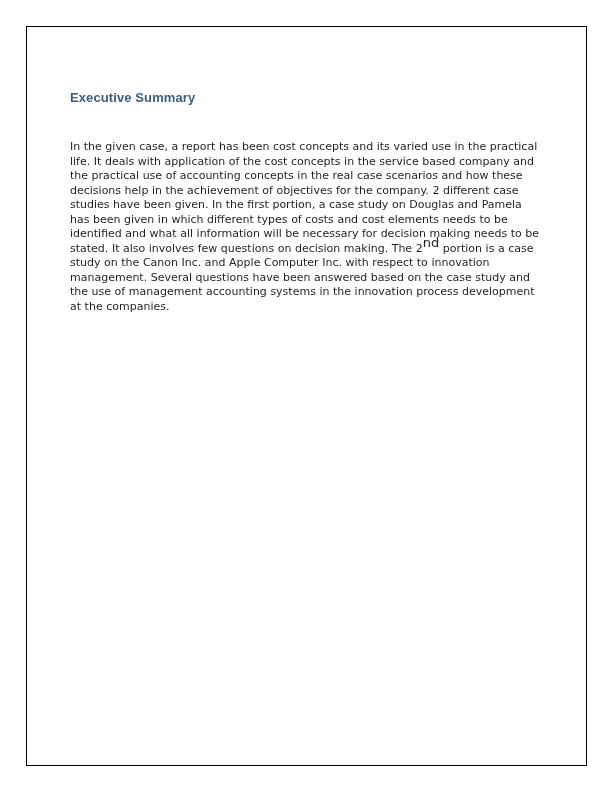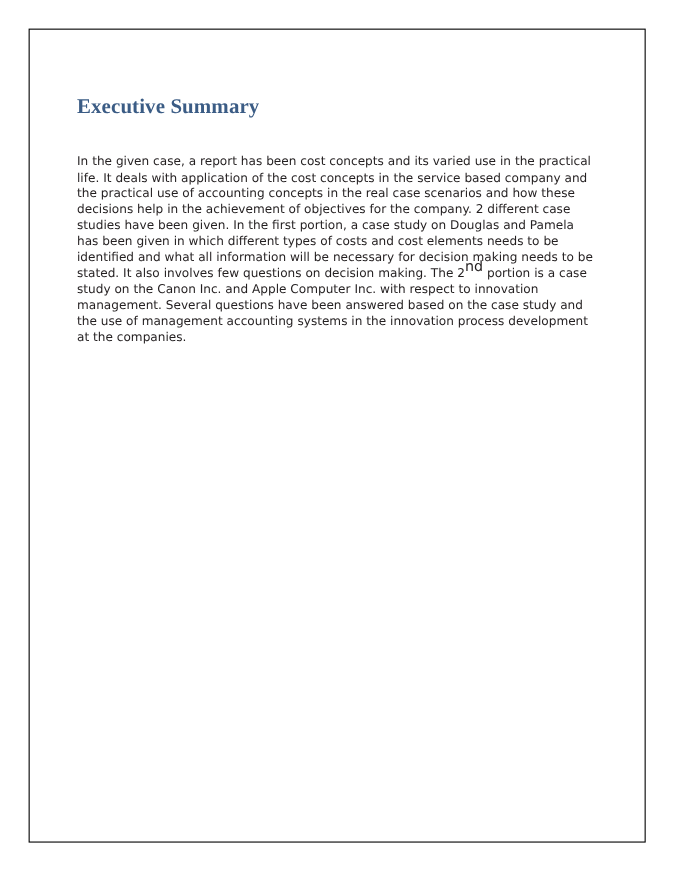--- a/index.html
+++ b/index.html
@@ -31,23 +31,23 @@
   }
 
   .content {
     position: absolute;
     left: 70px;
     top: 88px;
     width: 472px;
   }
 
   .section-heading {
-    font-family: Liberation Serif, serif;
+    font-family: Liberation Sans, sans-serif;
     font-weight: bold;
-    font-size: 19px;
+    font-size: 13px;
     line-height: 20px;
     color: #3b5c85;
     letter-spacing: 0.1px;
     margin: 0;
     white-space: nowrap;
   }
 
   .body-paragraph {
     margin: 0;
     padding-top: 32px;

